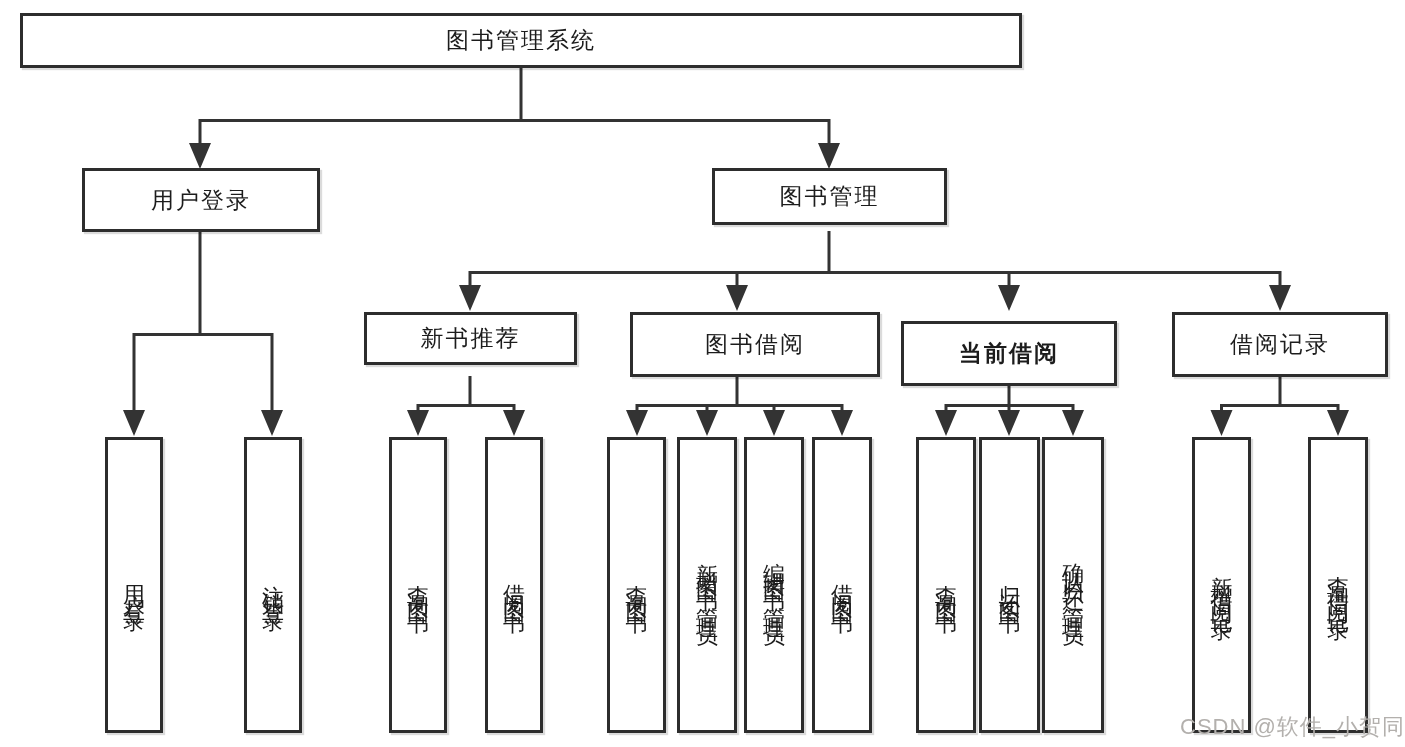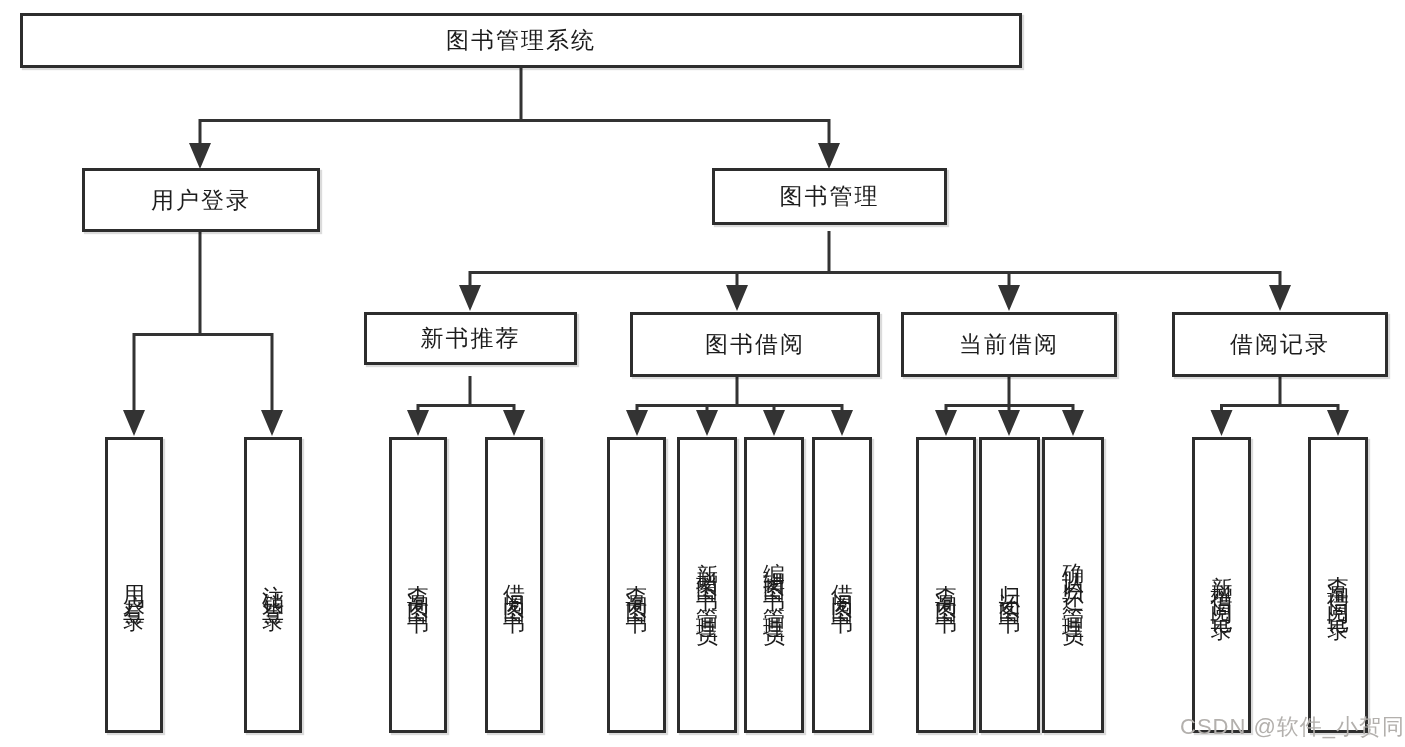--- a/index.html
+++ b/index.html
@@ -91,21 +91,21 @@
   <div class="box hbox" style="left:712px;top:168px;width:235px;height:57px;">
     <span>图书管理</span>
   </div>
 
   <div class="box hbox" style="left:364px;top:312px;width:213px;height:53px;">
     <span>新书推荐</span>
   </div>
   <div class="box hbox" style="left:630px;top:312px;width:250px;height:65px;">
     <span>图书借阅</span>
   </div>
-  <div class="box hbox" style="left:901px;top:312px;width:216px;height:65px;">
+  <div class="box hbox" style="left:901px;top:321px;width:216px;height:65px;font-weight:bold;">
     <span>当前借阅</span>
   </div>
   <div class="box hbox" style="left:1172px;top:312px;width:216px;height:65px;">
     <span>借阅记录</span>
   </div>
 
   <div class="box vbox" style="left:105px;top:437px;width:58px;height:296px;">
     <span>用户登录</span>
   </div>
   <div class="box vbox" style="left:244px;top:437px;width:58px;height:296px;">

